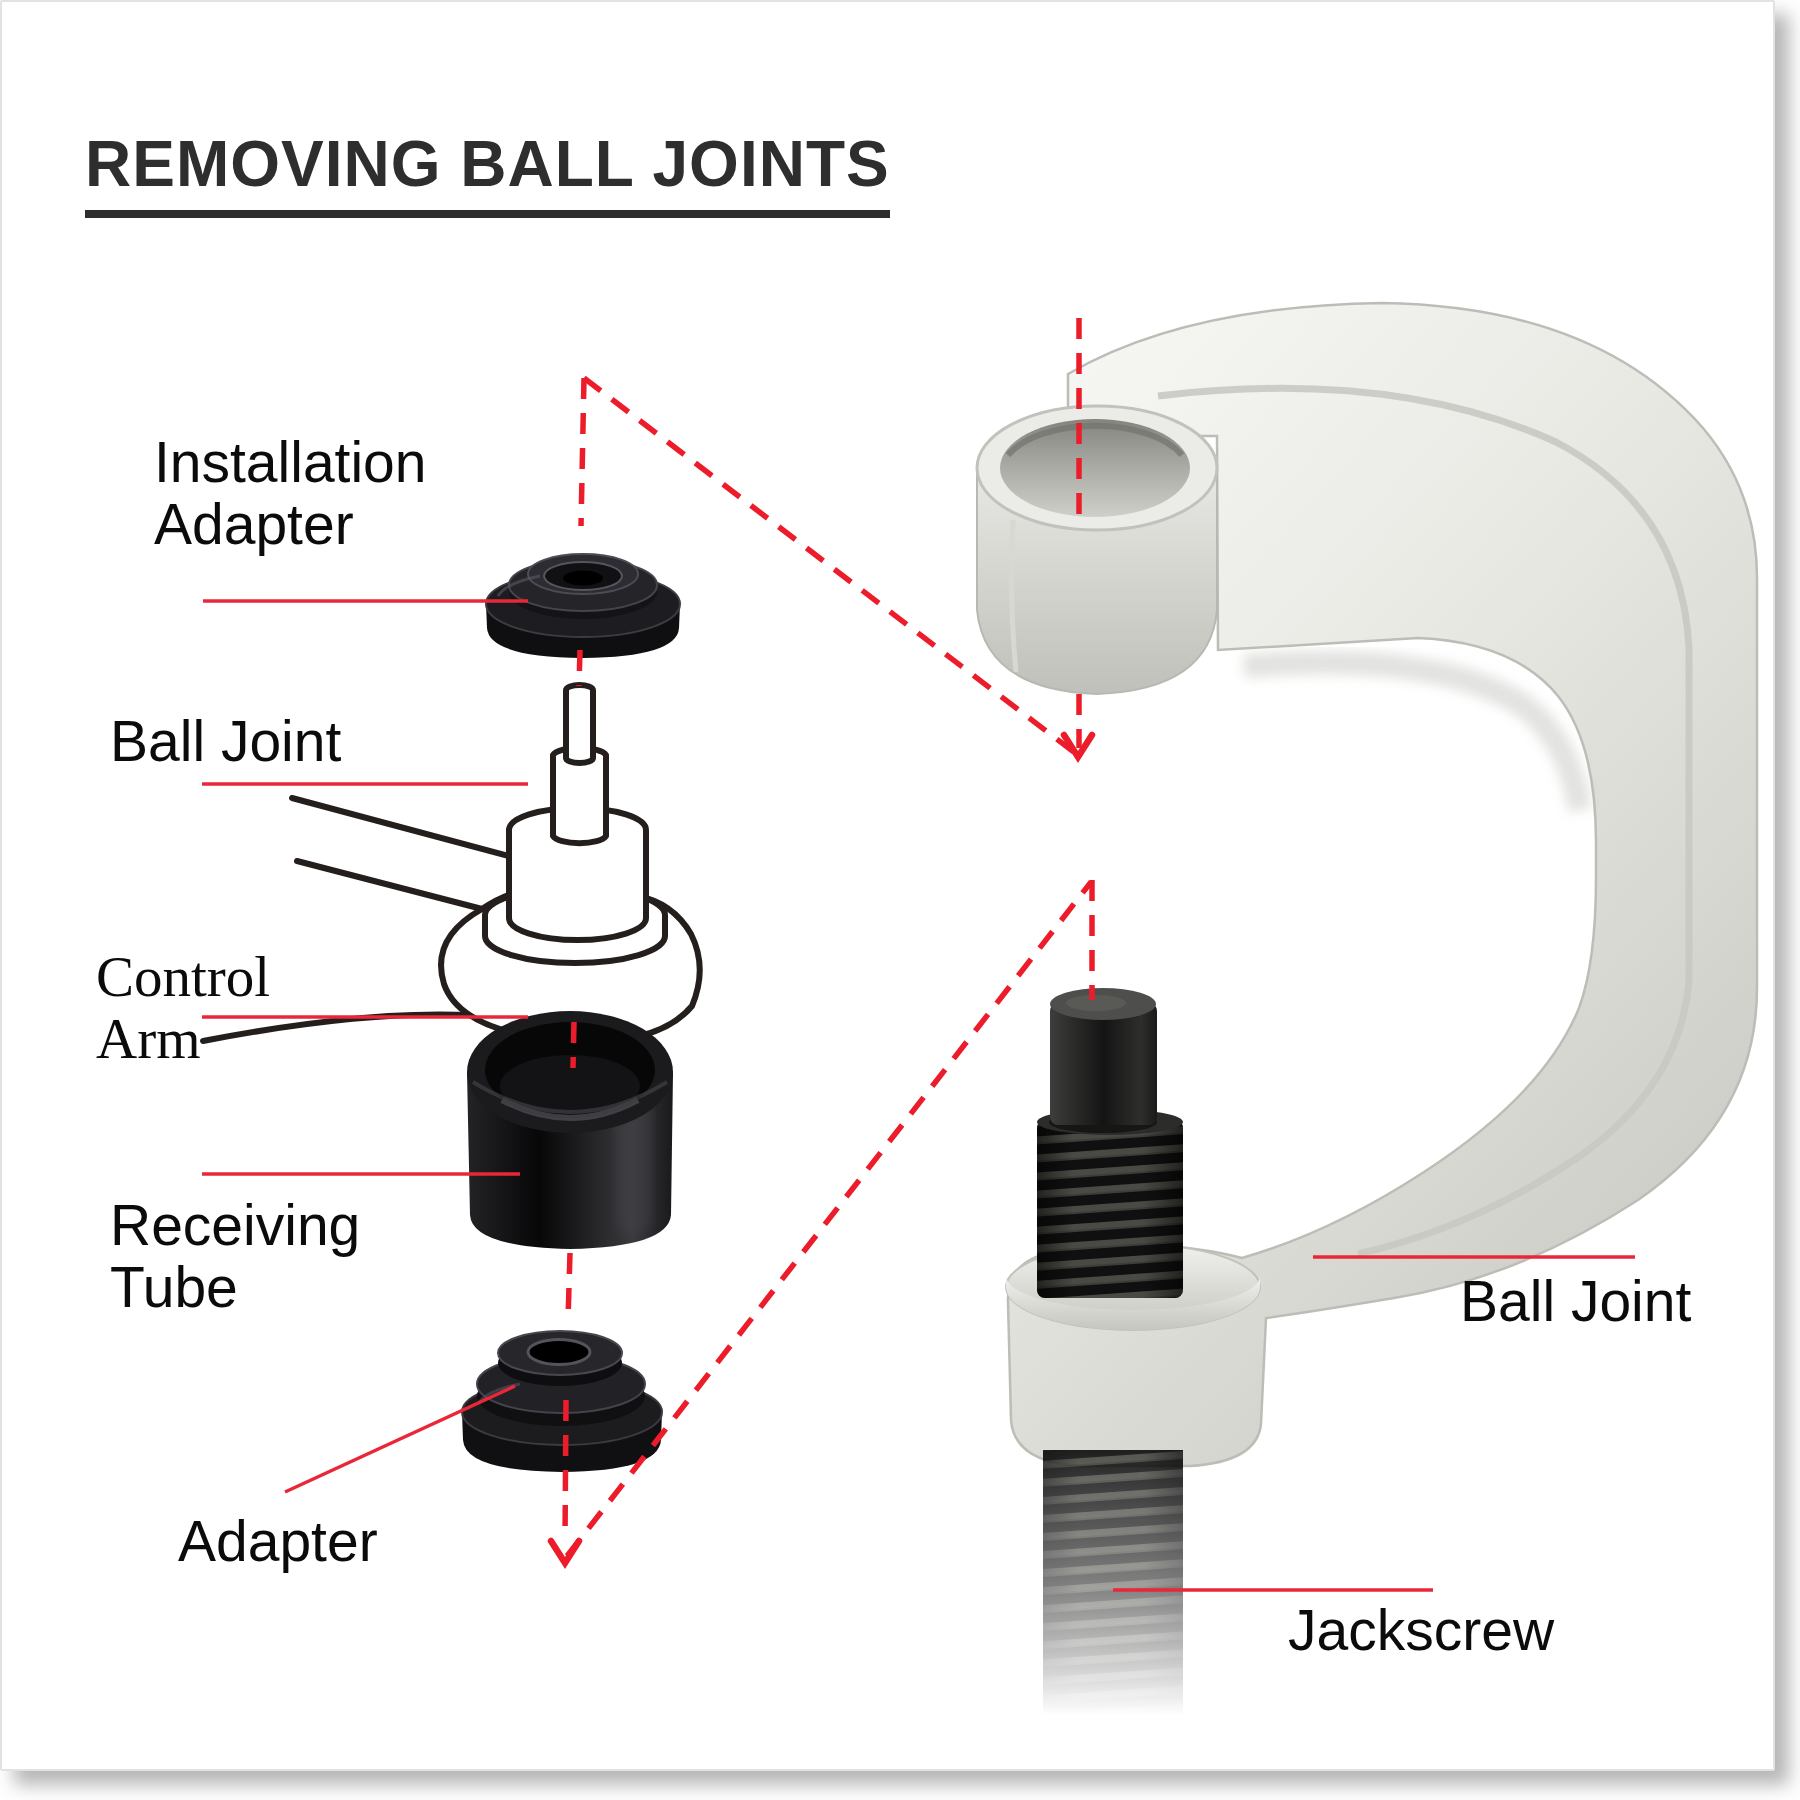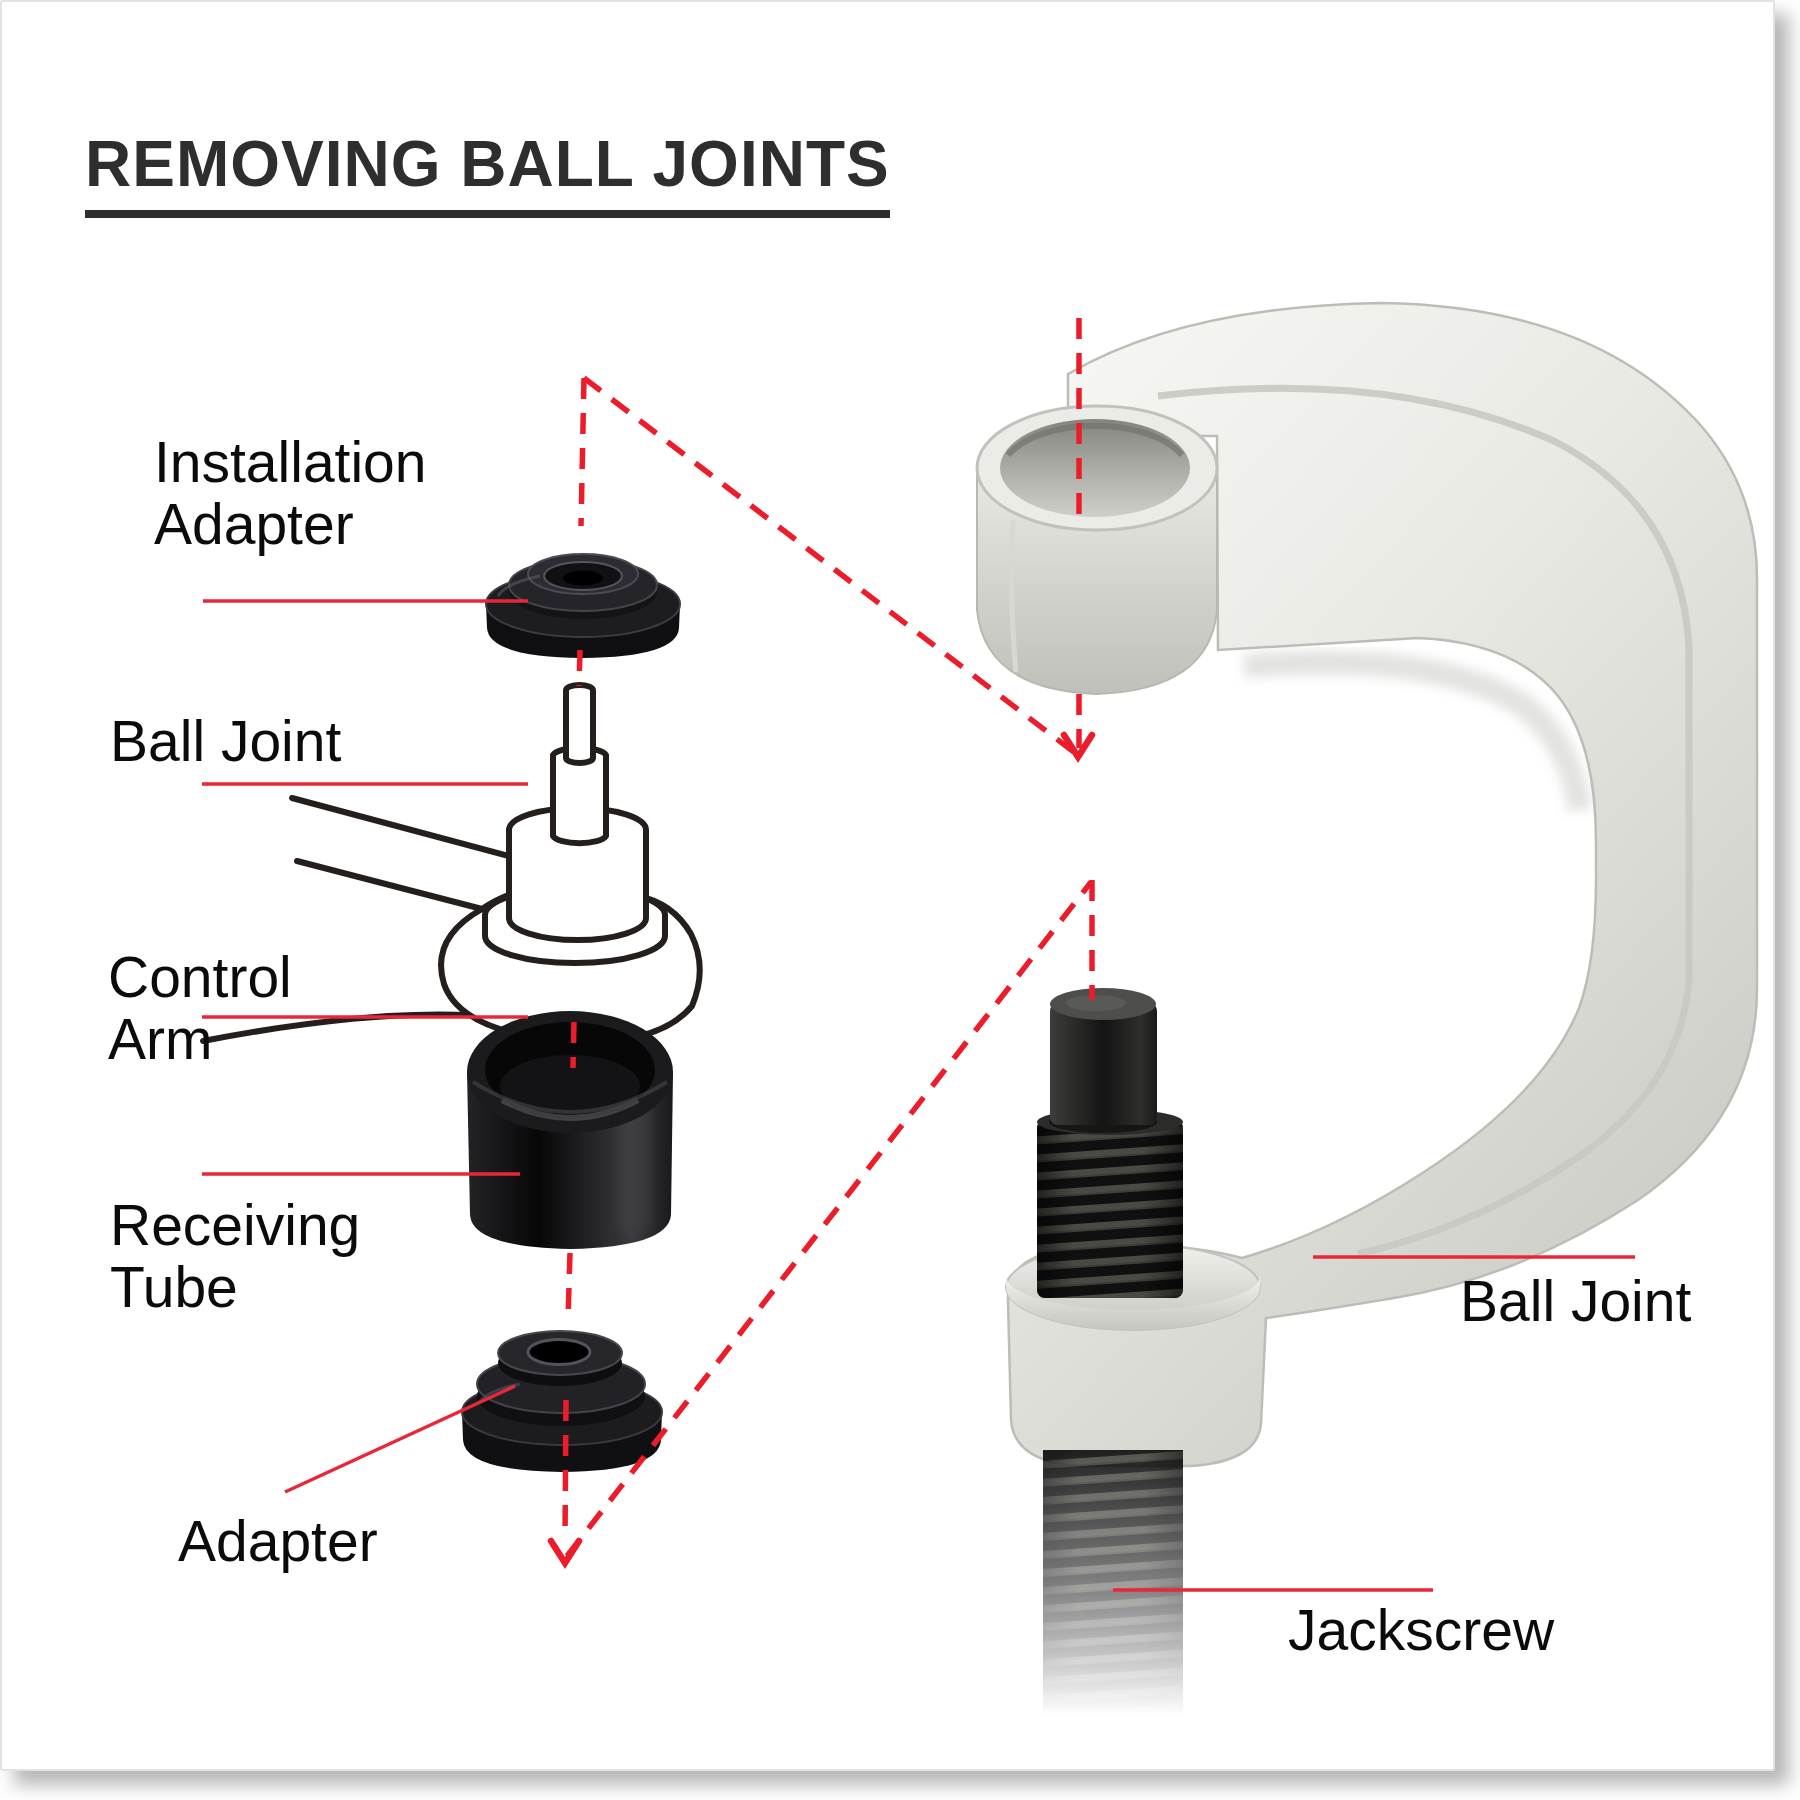--- a/index.html
+++ b/index.html
@@ -9,21 +9,21 @@
         border:2px solid #e2e2e2;border-radius:2px;
         box-shadow:14px 14px 18px rgba(110,110,110,0.5);}
   .art{position:absolute;left:0;top:0;width:1800px;height:1800px;}
   .title{position:absolute;left:85px;top:88px;font-size:64px;font-weight:bold;
          color:#2e2e2e;letter-spacing:1px;display:inline-block;
          padding-bottom:12px;border-bottom:8px solid #2e2e2e;line-height:1.05;}
   .lbl{position:absolute;font-size:57px;line-height:62px;color:#0b0b0b;white-space:nowrap;}
   .lbl span{display:block;}
   .lbl-installation{left:110px;top:431px;margin-left:44px;}
   .lbl-balljoint{left:110px;top:710px;}
-  .lbl-controlarm{left:108px;top:946px;}
+  .lbl-controlarm{left:96px;top:946px;font-family:Liberation Serif, serif;}
   .lbl-receivingtube{left:110px;top:1194px;}
   .lbl-removaladapter{left:178px;top:1510px;}
   .lbl-press{left:1460px;top:1270px;}
   .lbl-jackscrew{left:1288px;top:1599px;}
 </style>
 </head>
 <body>
 
 <div class="canvas">
   <div class="card"></div>

